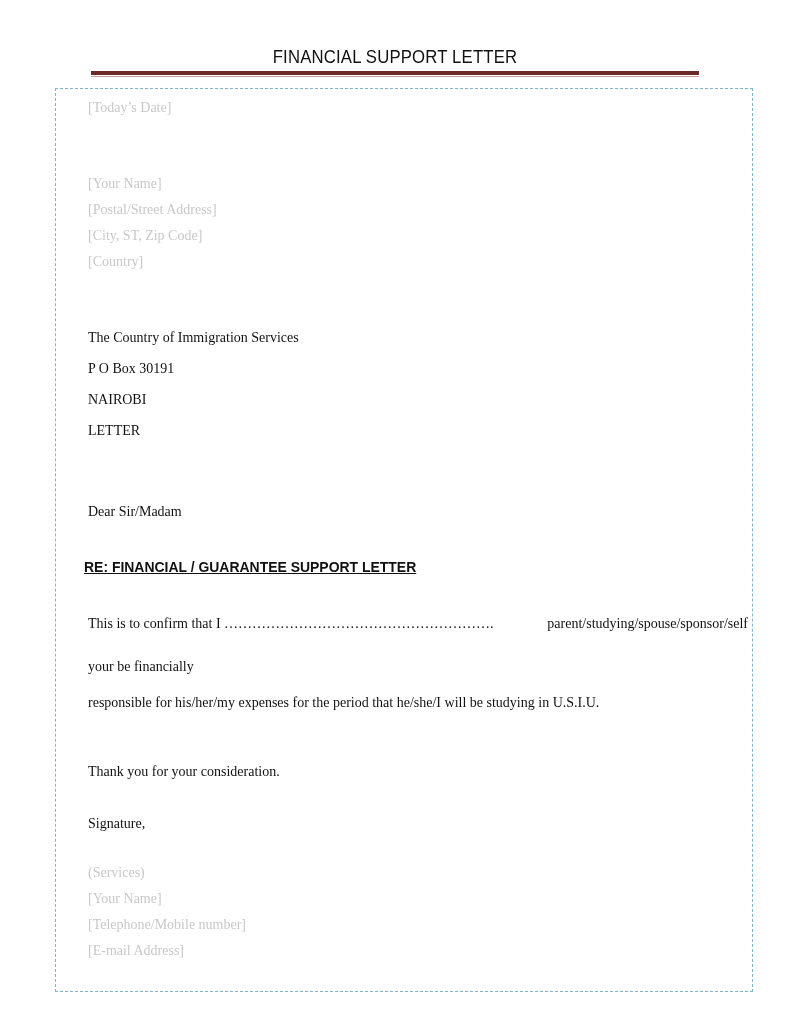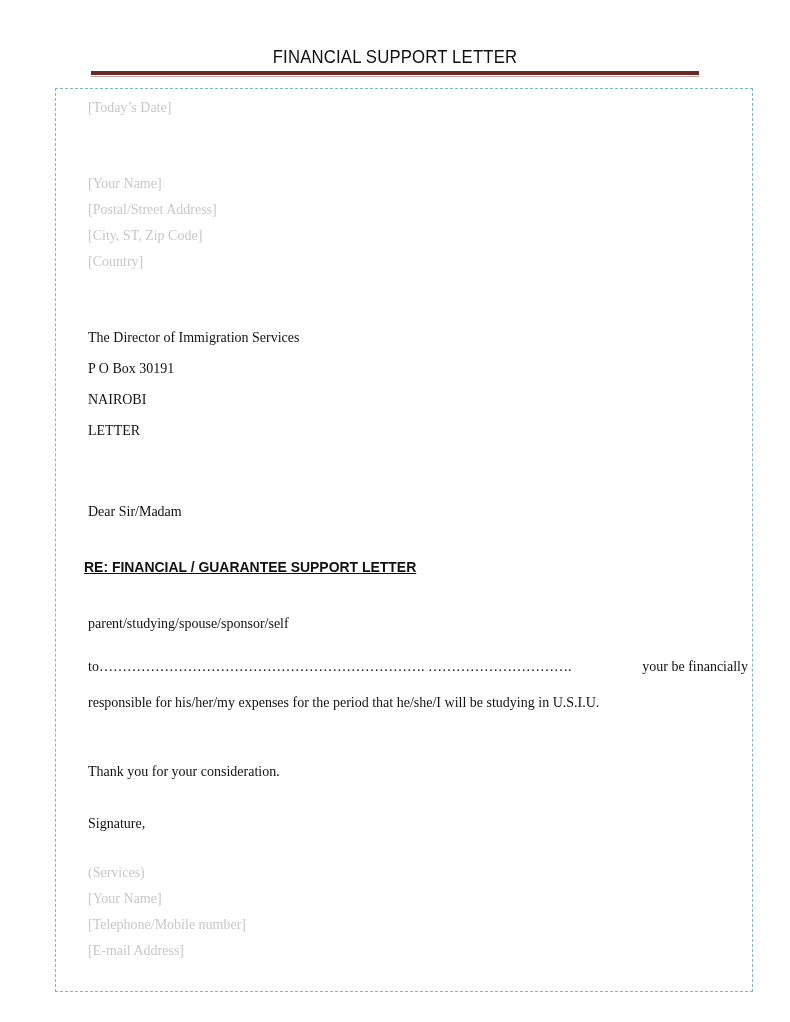--- a/index.html
+++ b/index.html
@@ -41,34 +41,34 @@
 
 <div class="frame"></div>
 
 <div class="t ph" style="top:100px">[Today’s Date]</div>
 
 <div class="t ph" style="top:176px">[Your Name]</div>
 <div class="t ph" style="top:202px">[Postal/Street Address]</div>
 <div class="t ph" style="top:228px">[City, ST, Zip Code]</div>
 <div class="t ph" style="top:254px"><span>[</span><span class="b">Country</span><span>]</span></div>
 
-<div class="t" style="top:330px">The Director of Immigration Services</div>
+<div class="t" style="top:330px">The Country of Immigration Services</div>
 <div class="t" style="top:361px">P O Box 30191</div>
 <div class="t" style="top:392px">NAIROBI</div>
 <div class="t b" style="top:423px">LETTER</div>
 
 <div class="t" style="top:504px">Dear Sir/Madam</div>
 
 <div class="re">RE:  FINANCIAL / GUARANTEE SUPPORT LETTER</div>
 
 <div class="t just" style="top:616px">
+  <span>This is to confirm that I ………………………………………………….</span>
   <span>parent/studying/spouse/sponsor/self</span>
 </div>
 <div class="t just" style="top:659px">
-  <span>to……………………………………………………………. ………………………….</span>
   <span>your be financially</span>
 </div>
 <div class="t" style="top:695px">responsible for his/her/my expenses for the period that he/she/I will be studying in U.S.I.U.</div>
 
 <div class="t" style="top:764px">Thank you for your consideration.</div>
 <div class="t" style="top:816px">Signature,</div>
 
 <div class="t ph" style="top:865px">(Services)</div>
 <div class="t ph" style="top:891px">[Your Name]</div>
 <div class="t ph" style="top:917px">[Telephone/Mobile number]</div>

